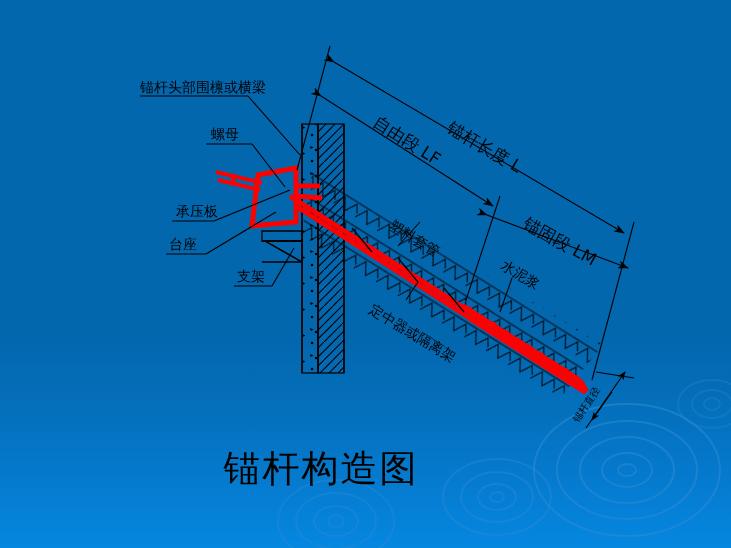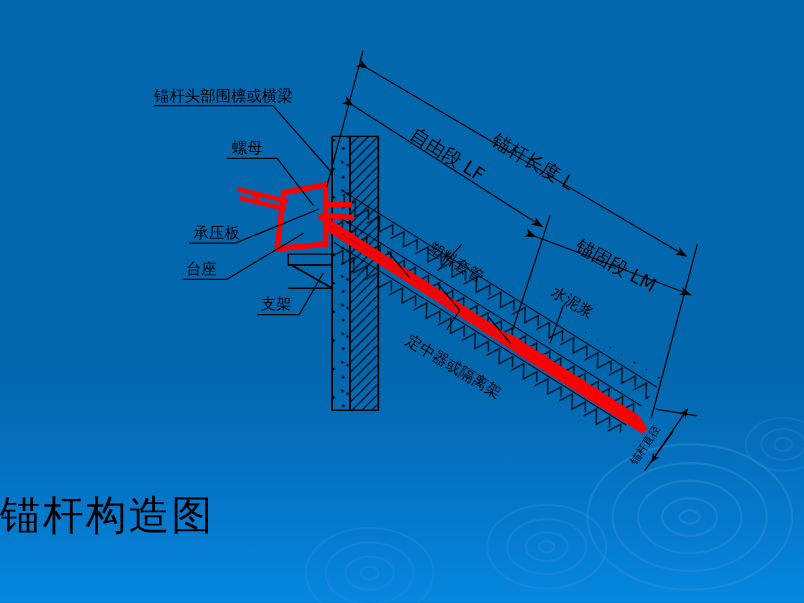--- a/index.html
+++ b/index.html
@@ -14,21 +14,21 @@
     background:linear-gradient(180deg,
         #0367ae 0%,
         #0367ae 62%,
         #046fbb 74%,
         #0579cc 86%,
         #0587e0 100%);
   }
   #bg-ripples,#diagram{position:absolute;left:0;top:0;width:731px;height:548px;}
   #bg-ripples{pointer-events:none;}
   .title{
-    position:absolute;left:0;top:444px;width:642px;
+    position:absolute;left:0;top:444px;width:642px;text-align:center;
     font-family:"DejaVu Serif","Liberation Serif",serif;
     font-size:37px;color:#000;letter-spacing:2px;white-space:nowrap;
   }
   text{font-family:"DejaVu Sans","Liberation Sans",sans-serif;}
 </style>
 </head>
 <body>
 
 <div id="slide">
 

